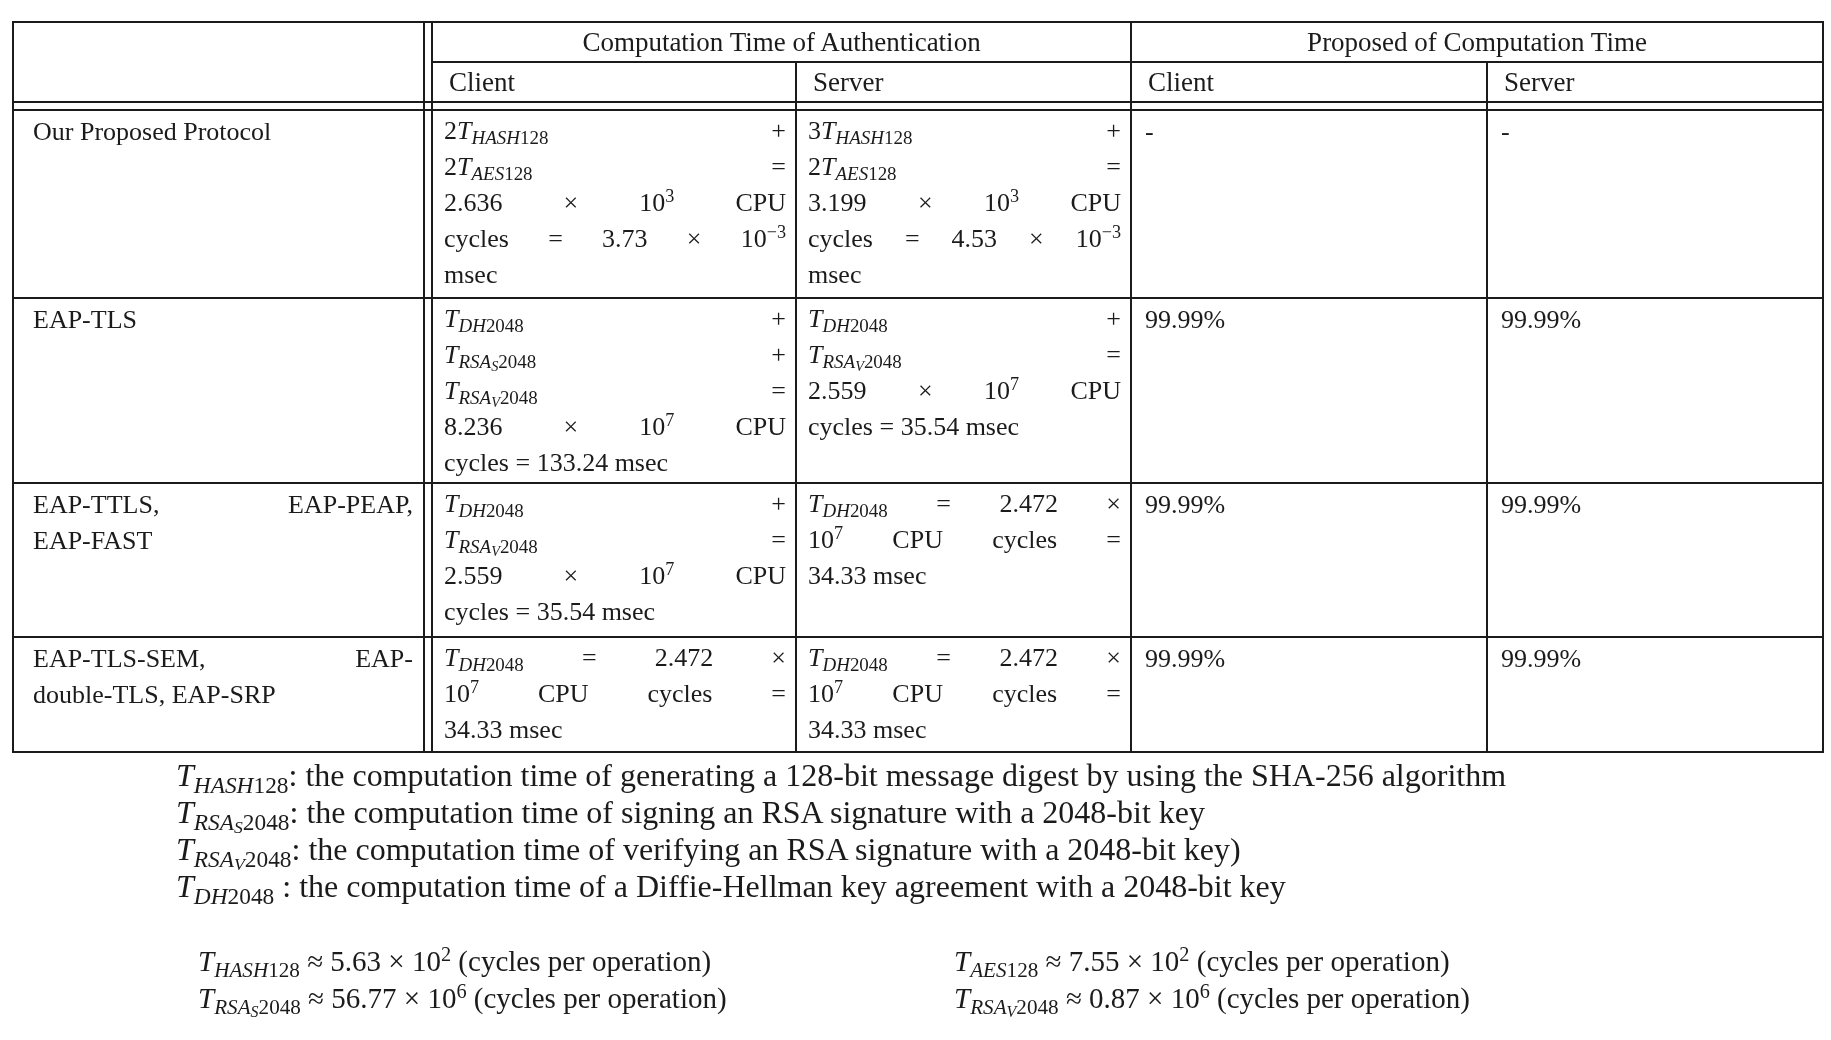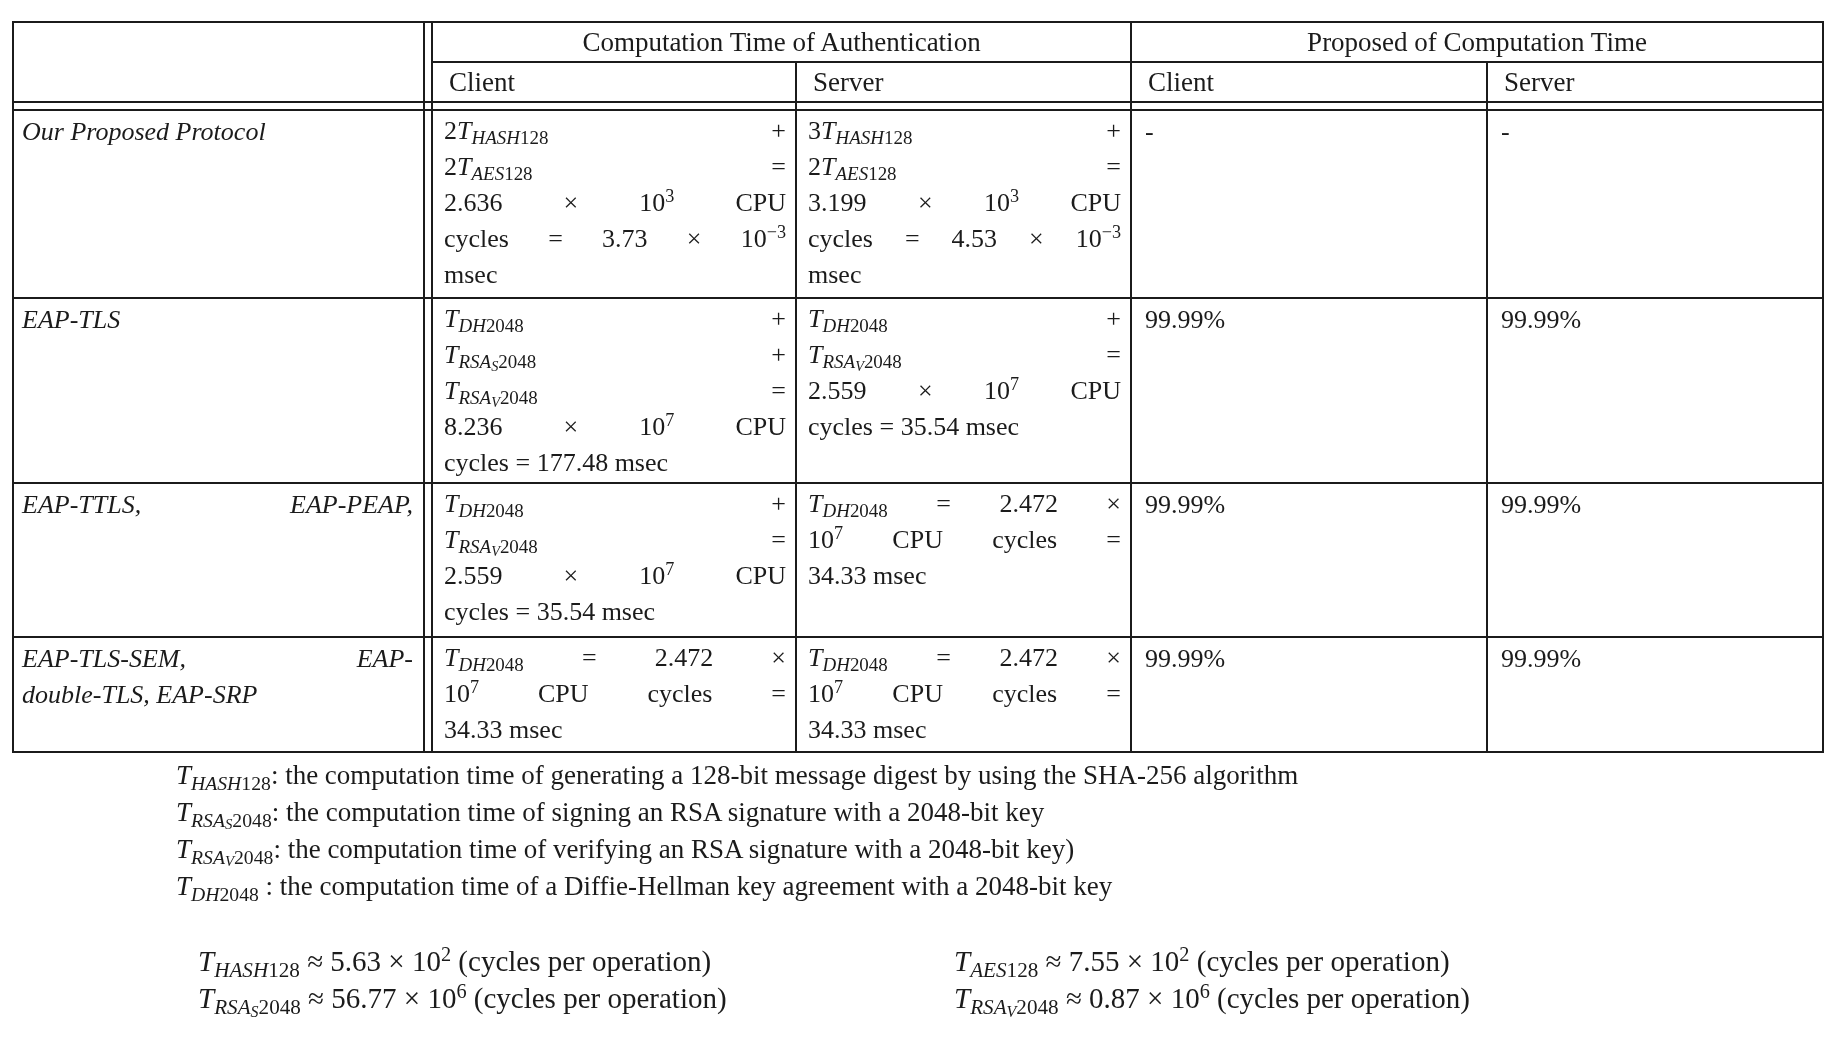--- a/index.html
+++ b/index.html
@@ -27,35 +27,35 @@
   .lastc{border-right:none;}
   .lastr{border-bottom:none;}
   .span2{grid-column:span 2;}
   .rspan2{grid-row:span 2;}
   .ghead{
     text-align:center;font-size:27px;line-height:38px;
   }
   .shead{
     font-size:27px;line-height:38px;padding-left:16px;
   }
-  .pcell{padding:3px 10px 0 8px;line-height:36px;font-style:italic;}
+  .pcell{padding:3px 10px 0 19px;line-height:36px;}
   .ccell{padding:2px 9px 0 11px;line-height:36px;}
   .dcell{padding:3px 0 0 13px;line-height:36px;}
   .hgap{height:8px;}
   .ln{white-space:nowrap;}
   .ln.just{text-align:justify;text-align-last:justify;}
   .ln.spread{display:flex;justify-content:space-between;gap:36px;}
   sub{font-size:0.73em;vertical-align:-0.28em;line-height:0;}
   sub.s2{font-size:0.55em;vertical-align:-0.55em;line-height:0;}
   sup{font-size:0.7em;vertical-align:0.5em;line-height:0;}
   i{font-style:italic;}
   
   .fnotes{
     position:absolute;left:176px;top:741px;
-    font-size:27px;
+    font-size:32px;
   }
   .fnote-line{height:37px;line-height:37px;white-space:nowrap;}
   .approx{
     position:absolute;left:198px;top:927px;
     font-size:29px;
   }
   .approx-row{display:grid;grid-template-columns:756px auto;height:37px;line-height:37px;}
   .approx-item{white-space:nowrap;}
 </style>
 </head>
@@ -130,21 +130,21 @@
         </div>
         <div class="ln spread">
           <span><i>T</i><sub><i>RSA</i></sub><sub class="s2"><i>S</i></sub><sub>2048</sub></span>
           <span>+</span>
         </div>
         <div class="ln spread">
           <span><i>T</i><sub><i>RSA</i></sub><sub class="s2"><i>V</i></sub><sub>2048</sub></span>
           <span>=</span>
         </div>
         <div class="ln just">8.236 × 10<sup>7</sup> CPU</div>
-        <div class="ln">cycles = 177.48 msec</div>
+        <div class="ln">cycles = 133.24 msec</div>
       </div>
     <div class="cell ccell">
         <div class="ln spread">
           <span><i>T</i><sub><i>DH</i>2048</sub></span>
           <span>+</span>
         </div>
         <div class="ln spread">
           <span><i>T</i><sub><i>RSA</i></sub><sub class="s2"><i>V</i></sub><sub>2048</sub></span>
           <span>=</span>
         </div>
@@ -153,20 +153,21 @@
       </div>
     <div class="cell dcell">
         <div class="ln">99.99%</div>
       </div>
     <div class="cell dcell lastc">
         <div class="ln">99.99%</div>
       </div>
 
     <div class="cell pcell">
         <div class="ln just">EAP-TTLS, EAP-PEAP,</div>
+        <div class="ln">EAP-FAST</div>
       </div>
     <div class="cell"></div>
     <div class="cell ccell">
         <div class="ln spread">
           <span><i>T</i><sub><i>DH</i>2048</sub></span>
           <span>+</span>
         </div>
         <div class="ln spread">
           <span><i>T</i><sub><i>RSA</i></sub><sub class="s2"><i>V</i></sub><sub>2048</sub></span>
           <span>=</span>

